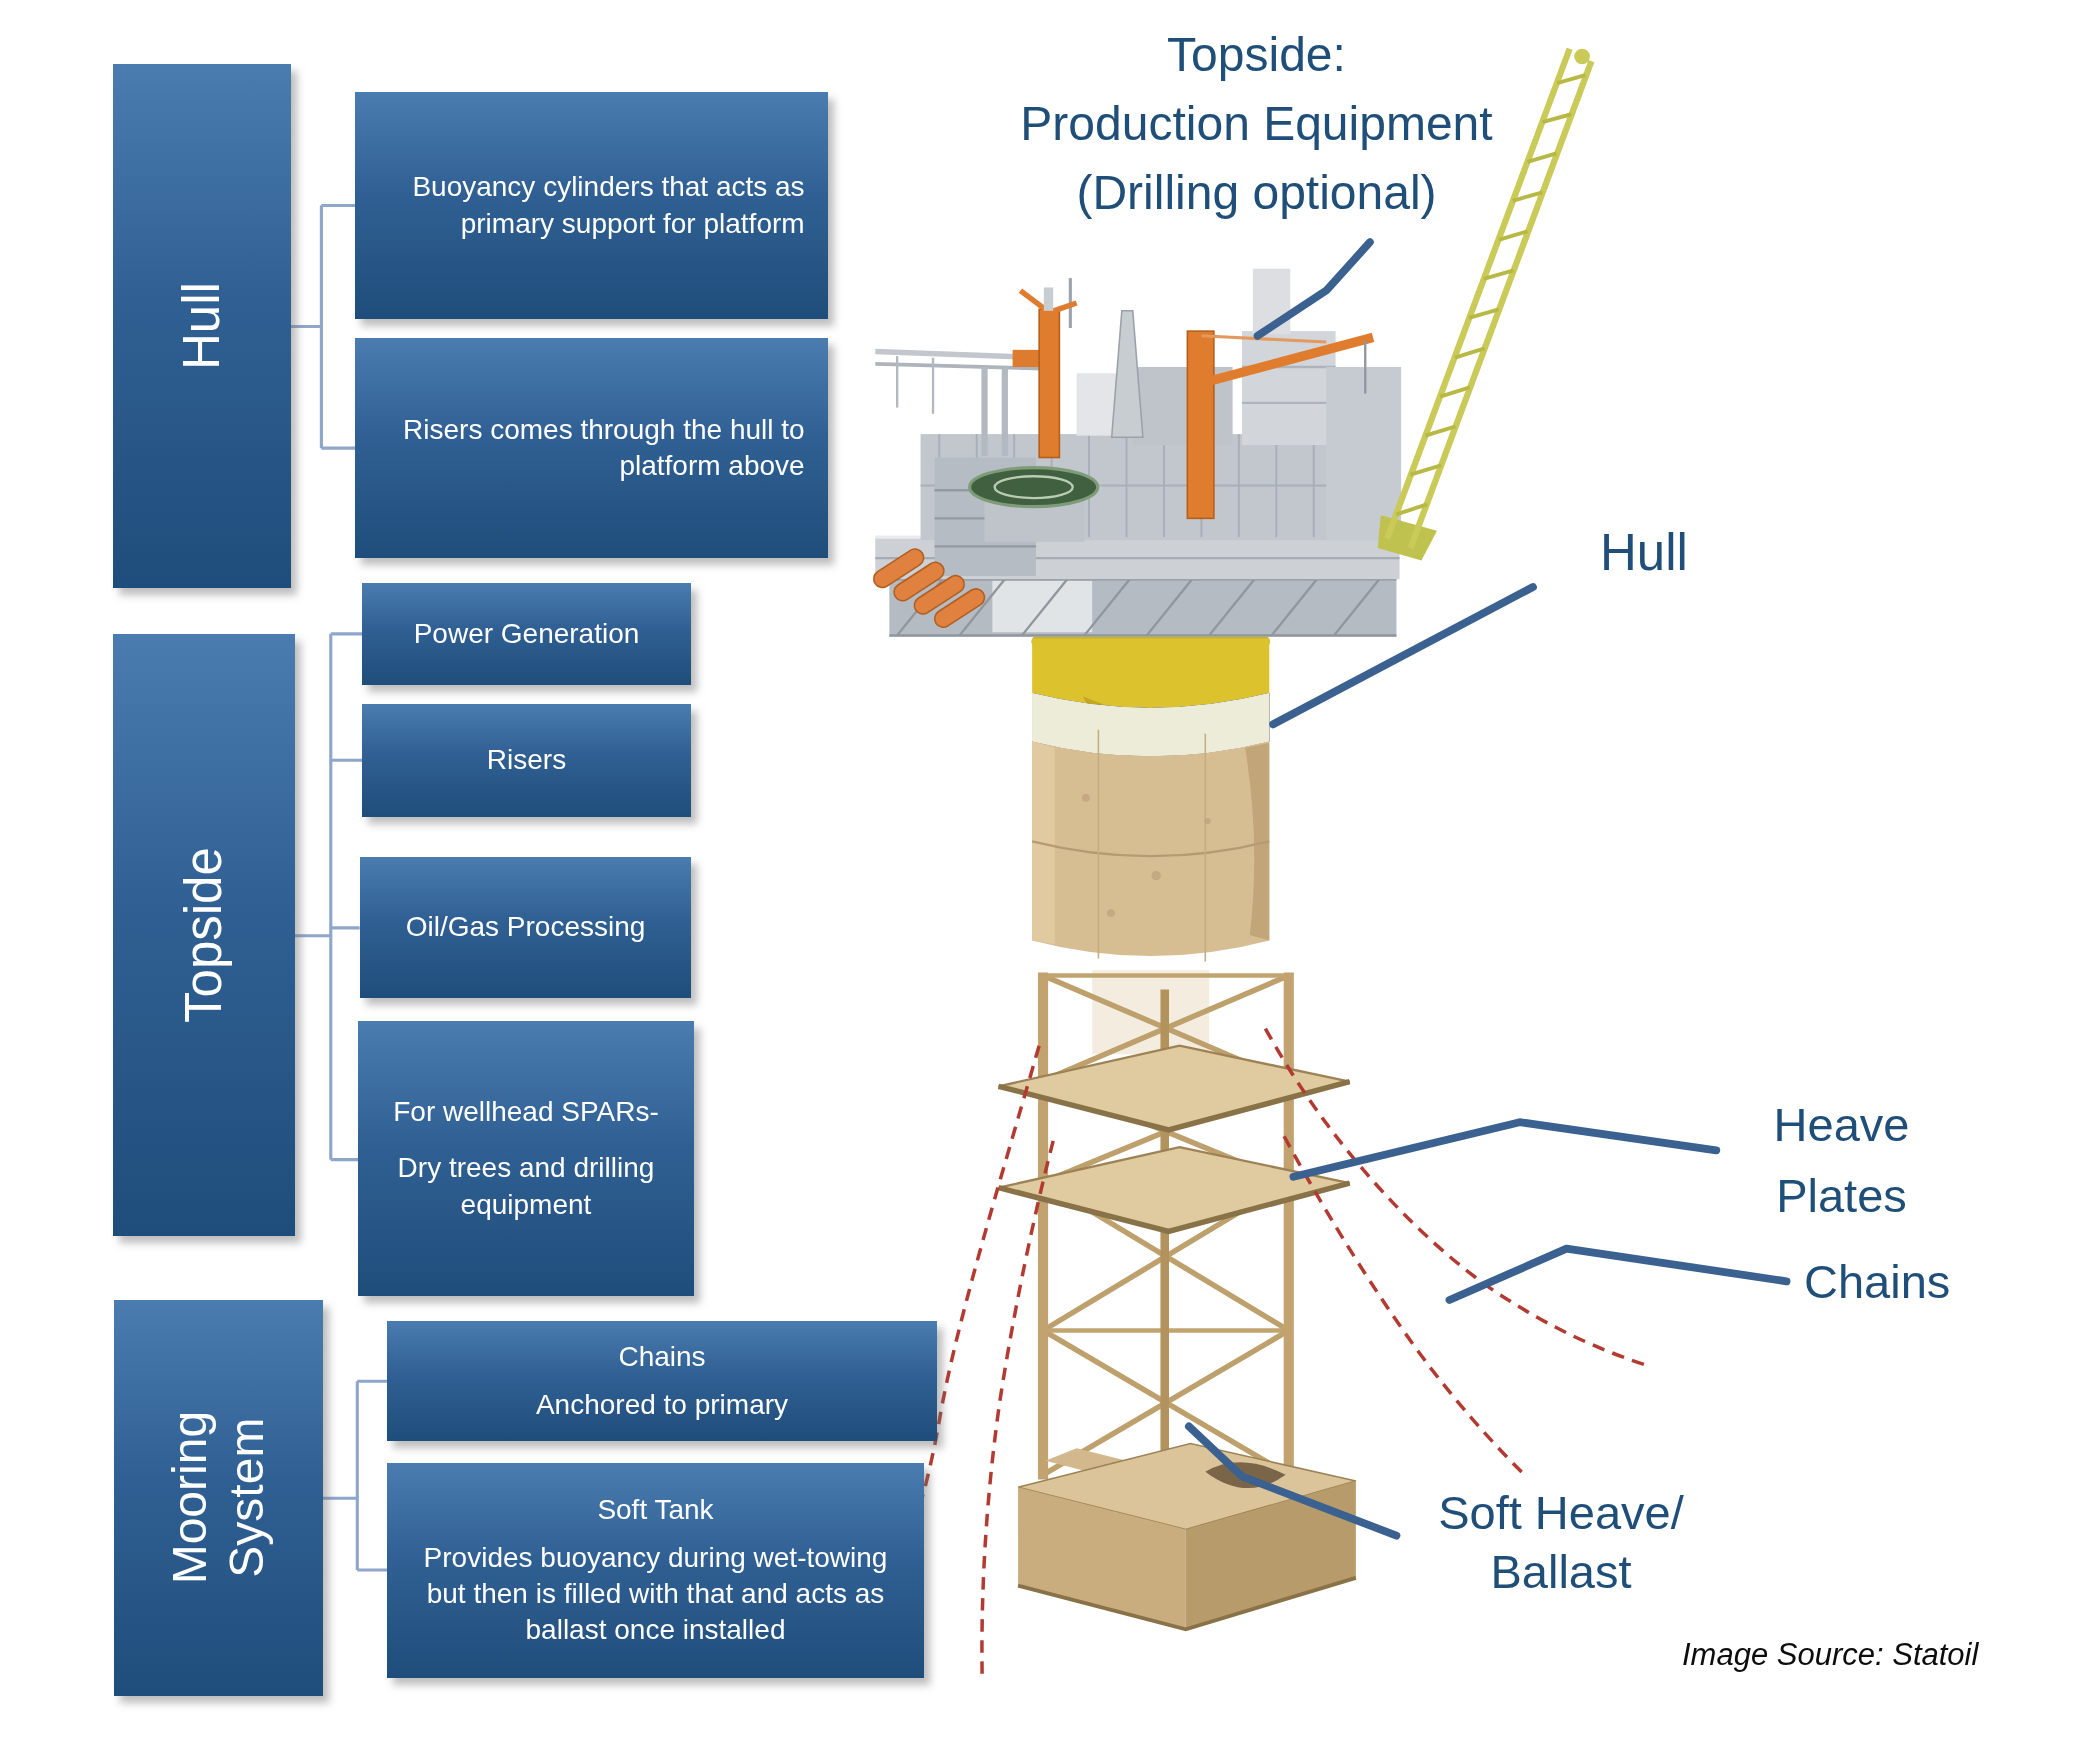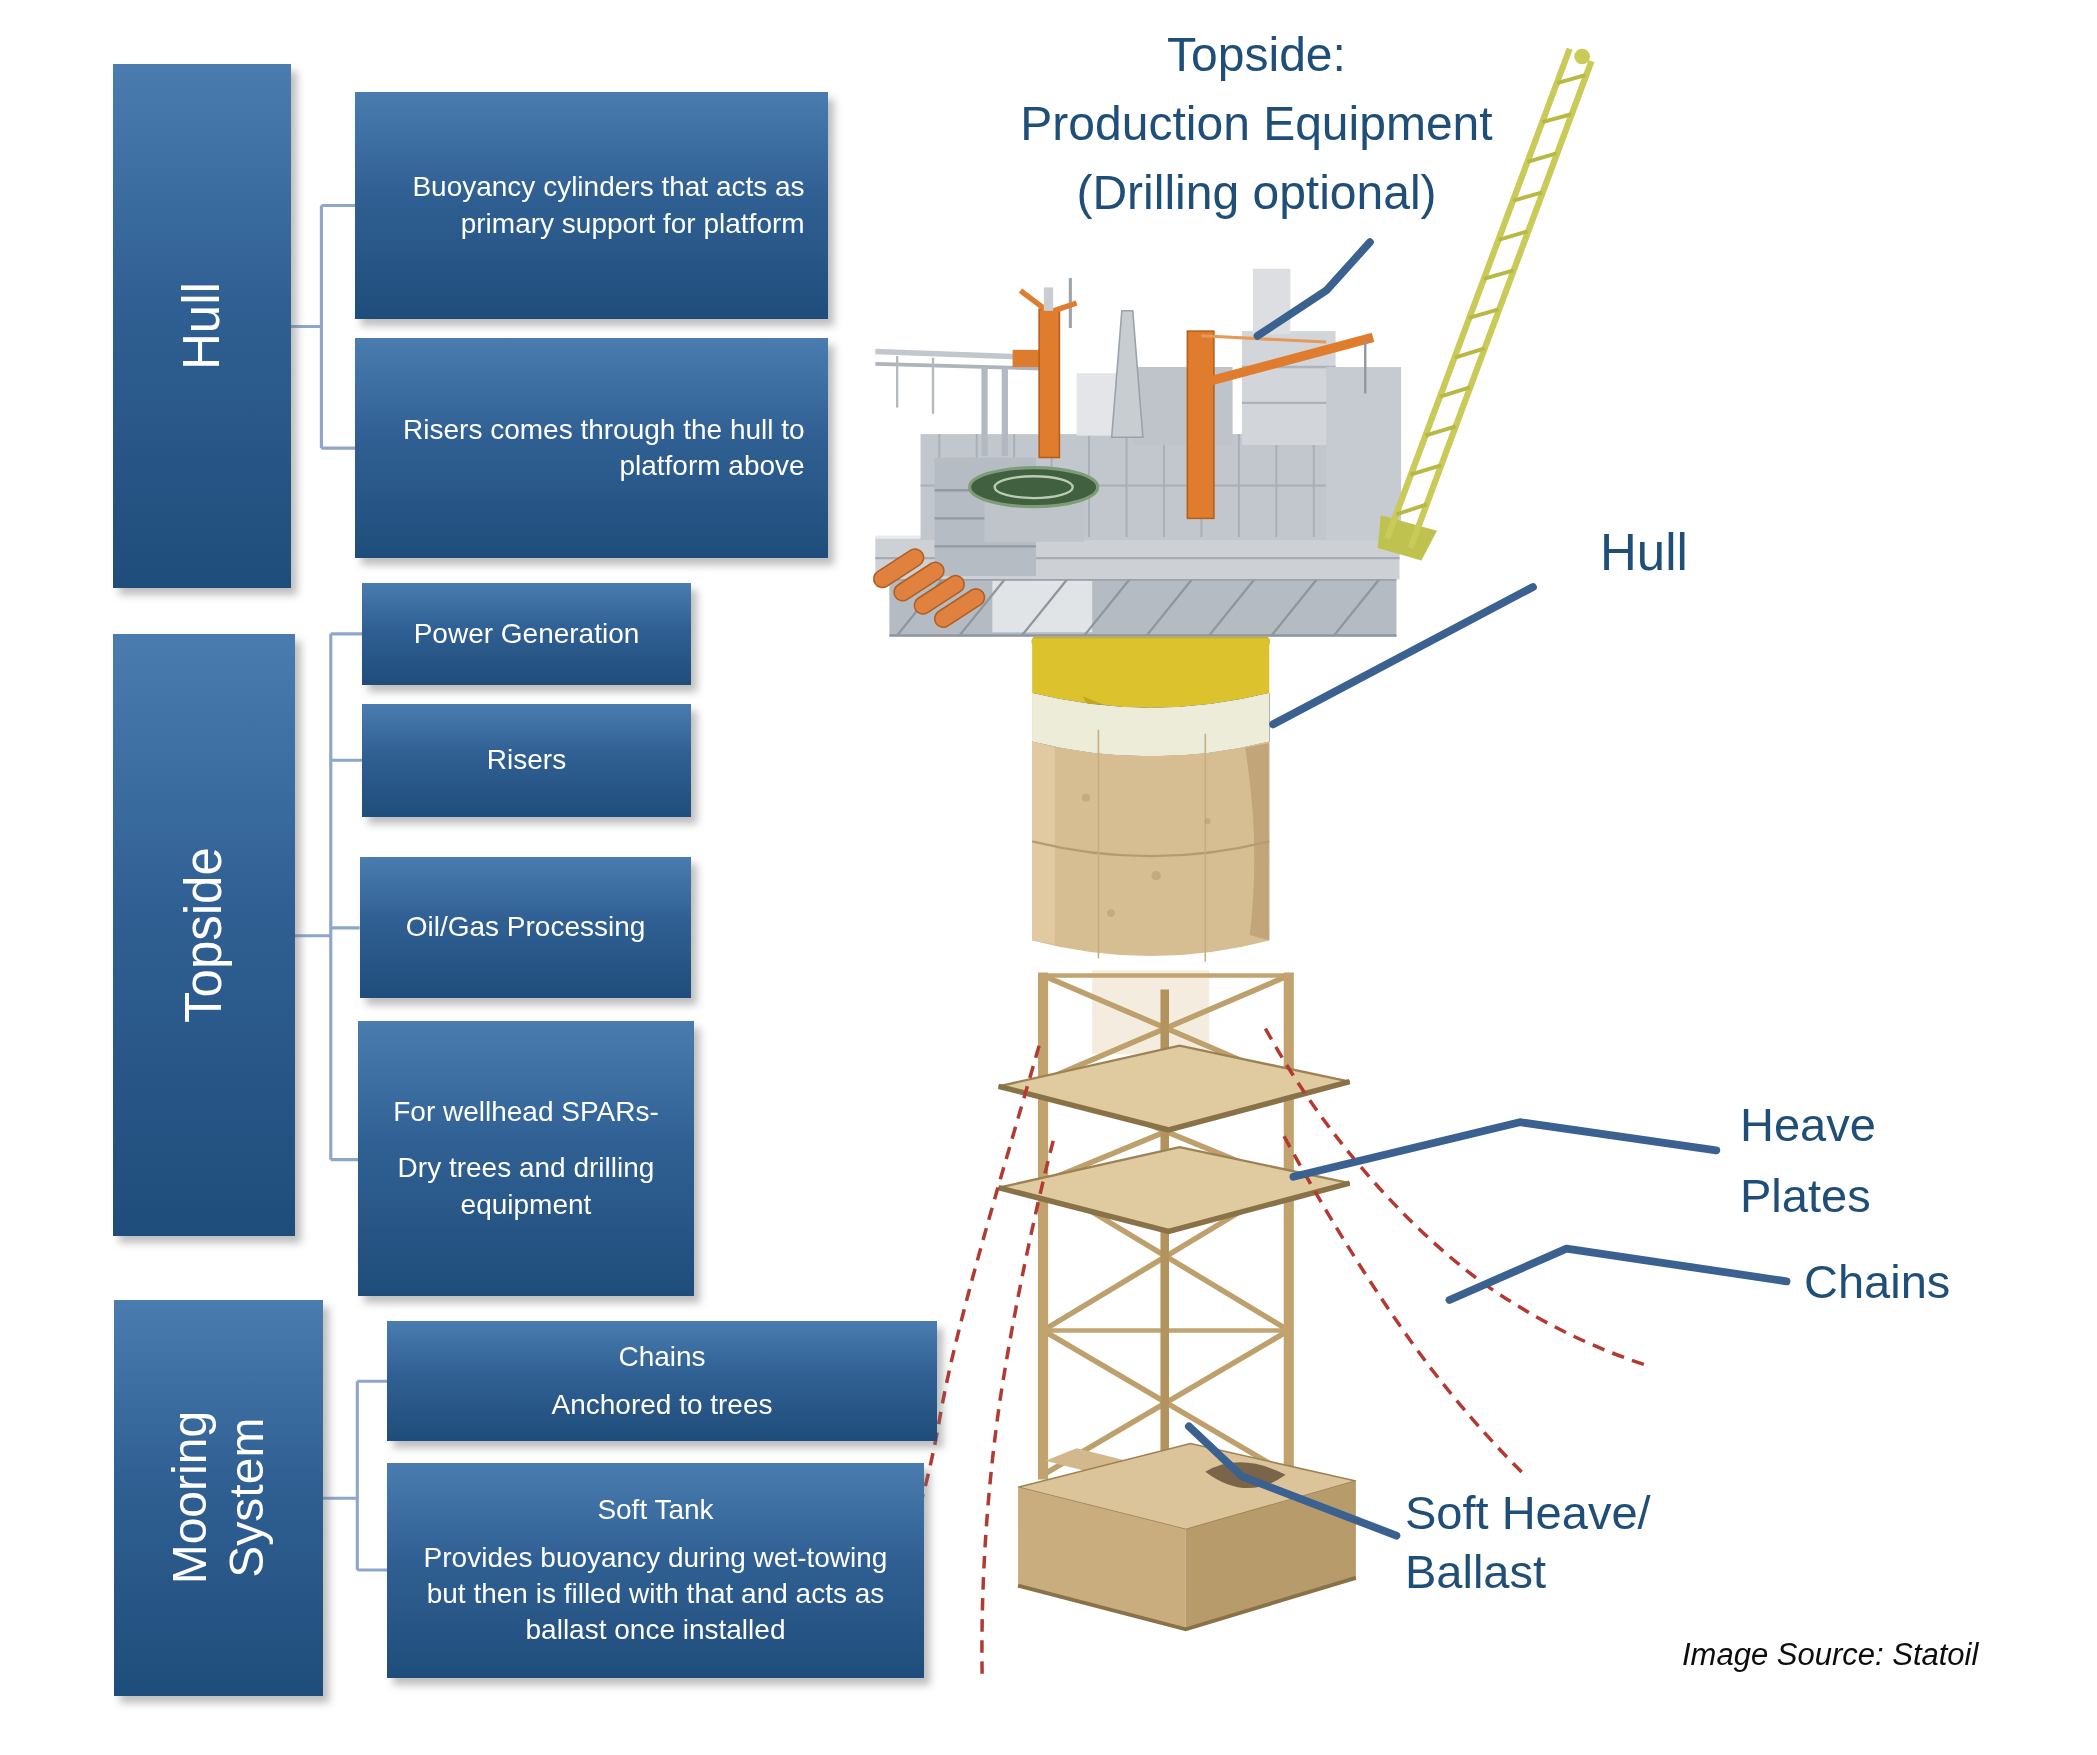--- a/index.html
+++ b/index.html
@@ -14,21 +14,21 @@
   .box p{margin:0;font-size:28px;line-height:1.3;}
   .box .gap{margin-top:20px;}
   .box .gap-sm{margin-top:11px;}
   .pad{padding:0 23.4px;text-align:right;}
   .vtext{transform:rotate(-90deg);white-space:nowrap;text-align:center;
          font-size:51px;line-height:1.18;color:#fff;}
   
   .lbl{position:absolute;color:#1f4e79;font-size:47px;line-height:1.25;}
   .title{position:absolute;left:886px;top:20px;width:741px;text-align:center;
          color:#1f4e79;font-size:48px;line-height:69px;}
-  .center{}
+  .center{text-align:center;}
   .credit{position:absolute;left:1682px;top:1637px;color:#0c0c0c;
           font-size:31px;font-style:italic;}
 </style>
 </head>
 <body>
 
 <div class="slide">
 
   <svg class="art" viewBox="0 0 2688 2250">
 
@@ -266,21 +266,21 @@
     <p>Oil/Gas Processing</p>
   </div>
 
   <div class="box" style="left:358px;top:1021px;width:336px;height:275px;padding:0 16px">
     <p>For wellhead SPARs-</p>
     <p class="gap">Dry trees and drilling equipment</p>
   </div>
 
   <div class="box" style="left:387px;top:1321px;width:550px;height:120px">
     <p>Chains</p>
-    <p class="gap-sm">Anchored to trees</p>
+    <p class="gap-sm">Anchored to primary</p>
   </div>
 
   <div class="box" style="left:387px;top:1463px;width:537px;height:215px;padding:0 19px">
     <p>Soft Tank</p>
     <p class="gap-sm">Provides buoyancy during wet-towing but then is filled with that and acts as ballast once installed</p>
   </div>
 
   <div class="title">
     <div>Topside:</div>
     <div>Production Equipment</div>

